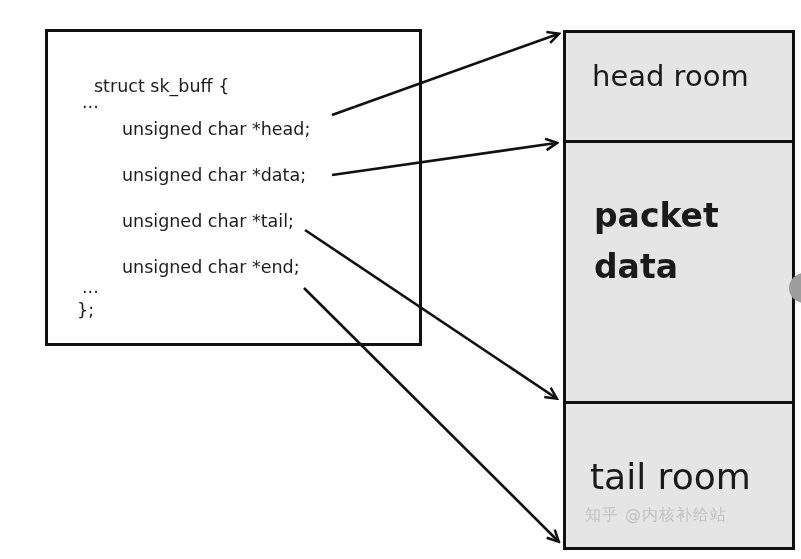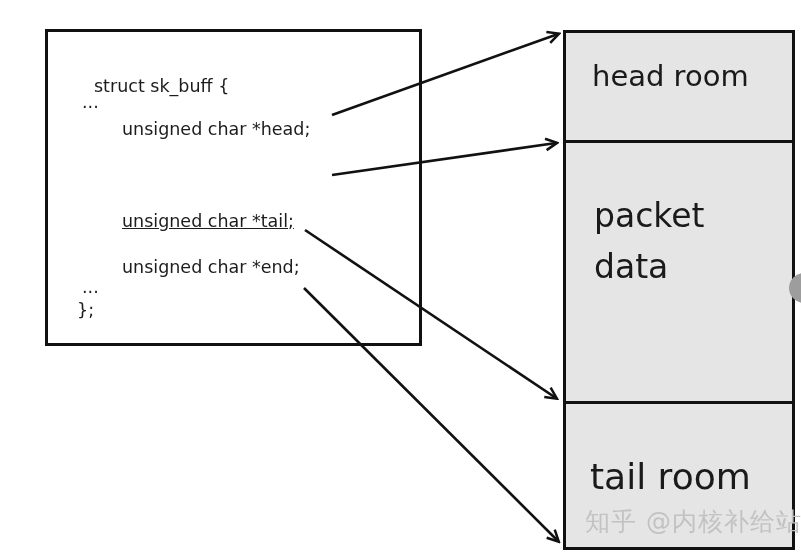--- a/index.html
+++ b/index.html
@@ -24,21 +24,21 @@
     position: absolute;
     font-size: 17.5px;
     line-height: 20px;
     white-space: pre;
     color: #1c1c1c;
   }
   .cl-struct { left: 22px; top: 44px; margin-left: 24px; }
   .cl-dots1  { left: 34px; top: 60px; }
   .cl-head   { left: 74px; top: 87px; text-align: center; }
   .cl-data   { left: 74px; top: 133px; }
-  .cl-tail   { left: 74px; top: 179px; text-decoration: underline; }
+  .cl-tail   { left: 74px; top: 179px; }
   .cl-end    { left: 74px; top: 225px; }
   .cl-dots2  { left: 34px; top: 245px; }
   .cl-close  { left: 29px; top: 268px; }
 
   
   .buffer-box {
     position: absolute;
     left: 563px; top: 30px;
     width: 226px; height: 514px;
     border: 3px solid #111111;
@@ -52,40 +52,41 @@
     border-bottom: 3px solid #111111;
     font-size: 29px;
     padding: 26px 0 0 26px;
   }
   .sec-packetdata {
     height: 261px;
     border-bottom: 3px solid #111111;
     font-size: 33px;
     line-height: 1.55;
     padding: 47px 0 0 28px;
+    font-weight: bold;
   }
   .sec-packetdata .label { width: 160px; }
   .sec-tailroom {
     flex: 1;
     font-size: 36px;
     padding: 52px 0 0 24px;
   }
 
   
   .arrows {
     position: absolute;
     left: 0; top: 0;
     pointer-events: none;
   }
 
   
   .watermark {
     position: absolute;
     left: 585px; top: 505px;
-    font-size: 25px;
+    font-size: 16px;
     letter-spacing: 1px;
     color: #c2c2c2;
     white-space: nowrap;
   }
 
   
   .edge-handle {
     position: absolute;
     left: 789px; top: 273px;
     width: 30px; height: 30px;
@@ -95,20 +96,21 @@
 </style>
 </head>
 <body>
 
 <div class="canvas">
 
   <div class="struct-box">
     <div class="code-line cl-struct">struct sk_buff {</div>
     <div class="code-line cl-dots1">...</div>
     <div class="code-line cl-head">unsigned char *head;</div>
+    <div class="code-line cl-data">unsigned char *data;</div>
     <div class="code-line cl-tail">unsigned char *tail;</div>
     <div class="code-line cl-end">unsigned char *end;</div>
     <div class="code-line cl-dots2">...</div>
     <div class="code-line cl-close">};</div>
   </div>
 
   <div class="buffer-box">
     <div class="buf-section sec-headroom">
       <span class="label">head room</span>
     </div>

